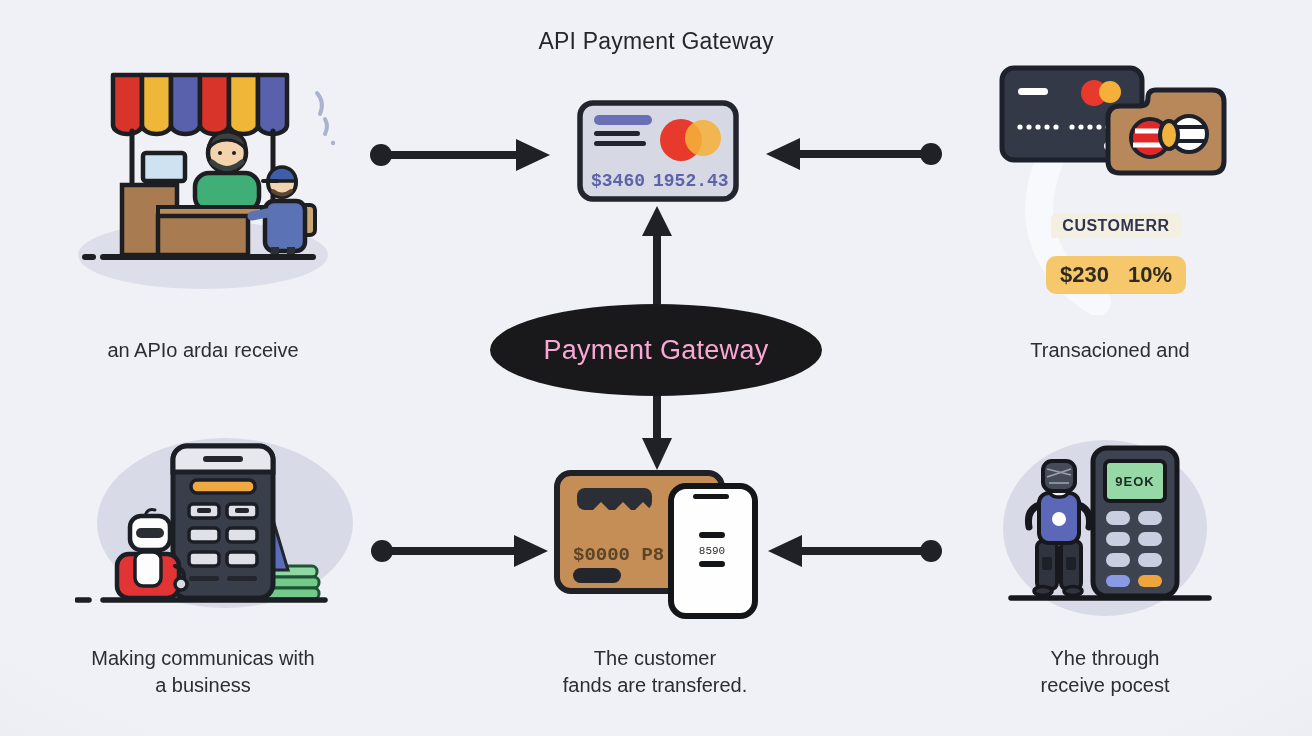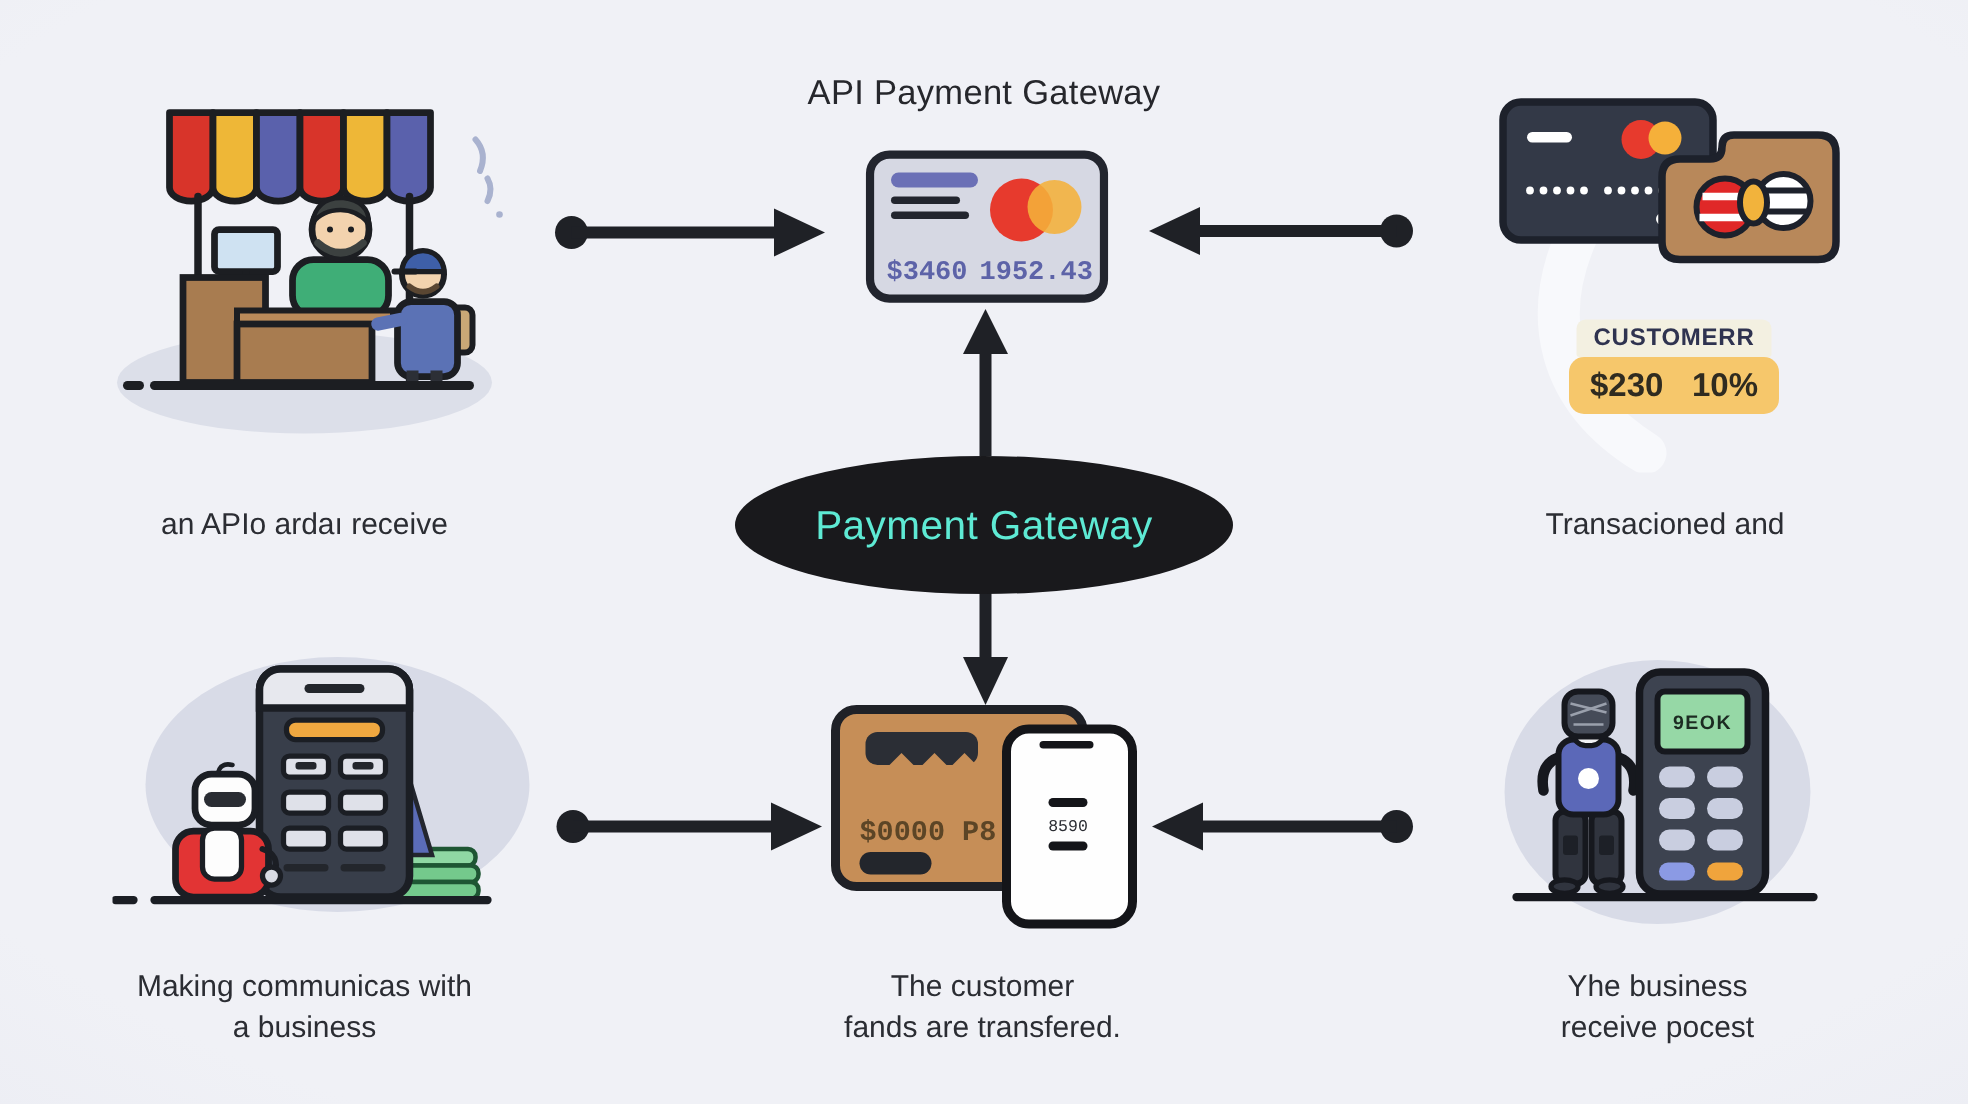--- a/index.html
+++ b/index.html
@@ -3,40 +3,40 @@
 <meta charset="utf-8">
 <style>
   html,body{margin:0;padding:0;background:#ffffff;}
   #canvas{
     position:relative;width:1312px;height:736px;overflow:hidden;
     background:radial-gradient(115% 115% at 50% 45%, #f0f1f6 55%, #e2e4ee 100%);
     font-family:"Liberation Sans", sans-serif;color:#26282e;
   }
   .abs{position:absolute;}
   .title{
-    left:0;right:0;top:48px;text-align:center;
+    left:0;right:0;top:28px;text-align:center;
     font-size:23px;font-weight:500;color:#26272c;letter-spacing:.2px;
   }
   .caption{
     font-size:20px;line-height:27px;font-weight:400;color:#2b2d33;
     text-align:center;white-space:nowrap;
   }
   .ellipse{
     left:490px;top:304px;width:332px;height:92px;background:#19191c;
     border-radius:50%;display:flex;align-items:center;justify-content:center;
   }
-  .ellipse span{color:#5eead4;font-size:27px;font-weight:500;letter-spacing:.3px;}
+  .ellipse span{color:#f9a8d4;font-size:27px;font-weight:500;letter-spacing:.3px;}
   .cust-panel{left:1046px;top:213px;width:140px;}
   .cust-title{
     margin:0 5px;background:#f3f0e1;border-radius:6px 6px 2px 2px;
     text-align:center;padding:4px 2px 3px;
     font-size:16px;font-weight:700;color:#2f3350;letter-spacing:.5px;
   }
   .cust-price{
-    background:#f6c76b;border-radius:10px;margin-top:0;
+    background:#f6c76b;border-radius:10px;margin-top:18px;
     display:flex;justify-content:space-between;align-items:center;
     padding:6px 14px;font-size:22px;font-weight:700;color:#2f2b20;
   }
   svg text{font-family:"Liberation Mono","DejaVu Sans Mono",monospace;}
   .arrow-layer{left:0;top:0;pointer-events:none;}
 </style>
 </head>
 <body>
 
 <div id="canvas">
@@ -294,17 +294,17 @@
 
   <div class="abs caption" style="left:480px;top:645px;width:350px;">
     <div>The customer</div>
     <div>fands are transfered.</div>
   </div>
   <div class="abs caption" style="left:38px;top:645px;width:330px;">
     <div>Making communicas with</div>
     <div>a business</div>
   </div>
   <div class="abs caption" style="left:945px;top:645px;width:320px;">
-    <div>Yhe business</div>
+    <div>Yhe through</div>
     <div>receive pocest</div>
   </div>
 
 </div>
 
 </body></html>

